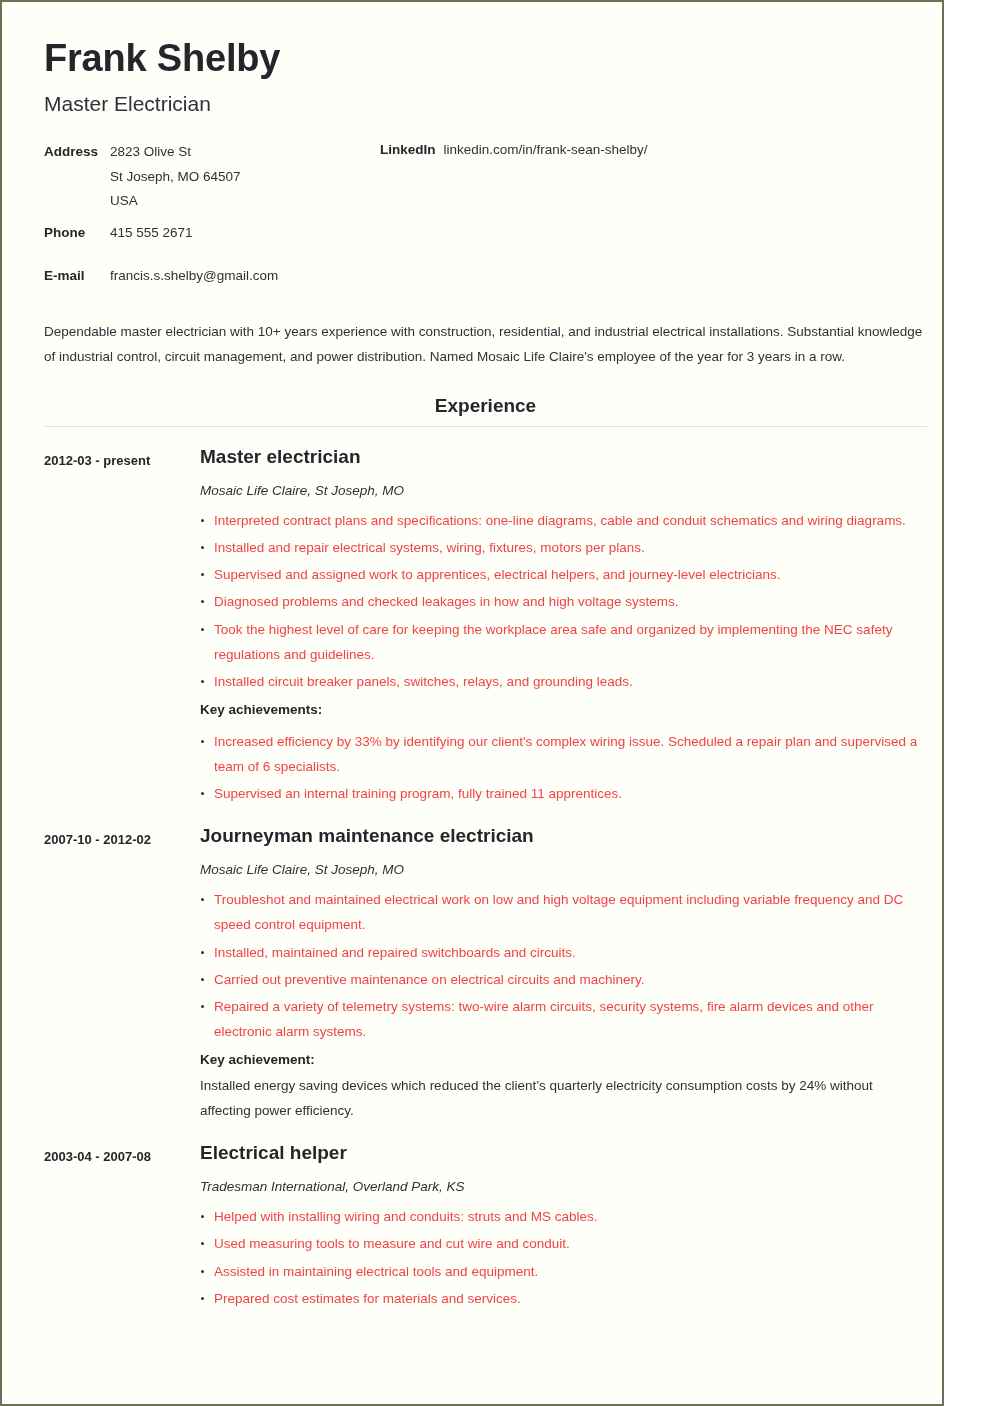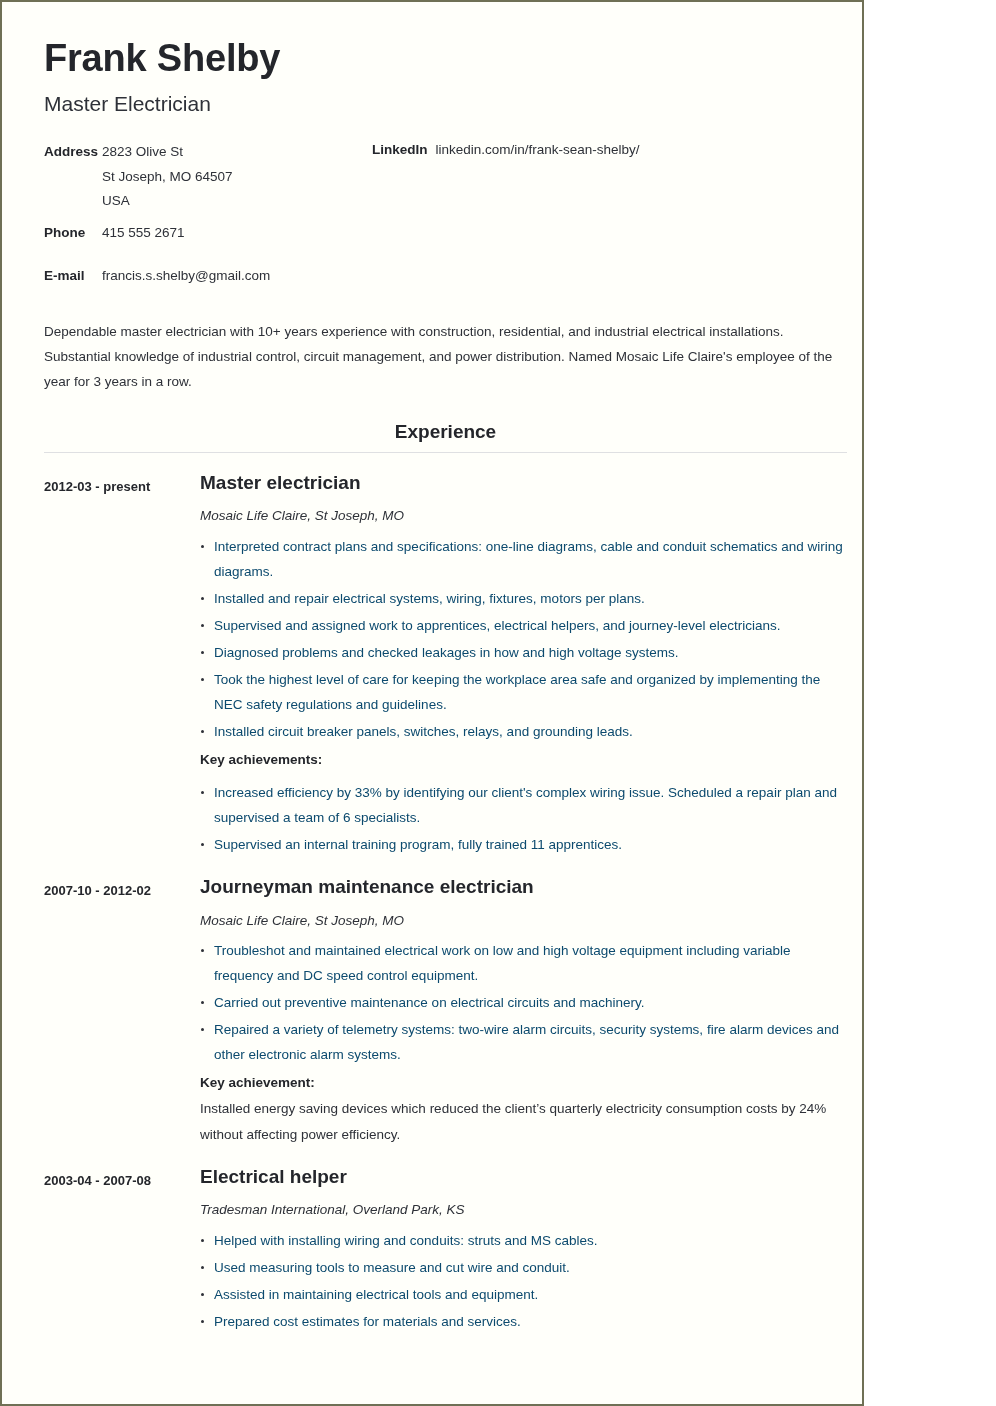--- a/index.html
+++ b/index.html
@@ -10,21 +10,21 @@
   body {
     width: 996px;
     height: 1406px;
     background: #ffffff;
     font-family: "Liberation Sans", sans-serif;
     -webkit-font-smoothing: antialiased;
   }
 
   .page {
     box-sizing: border-box;
-    width: 864px;
+    width: 944px;
     height: 1406px;
     background: #fffffa;
     border: 2px solid #6f7055;
     padding: 30px 11px 26px 38px;
     position: relative;
     overflow: hidden;
   }
 
   
   .name {
@@ -45,20 +45,21 @@
 
   
   .contact {
     margin: 24px 0 0 4px;
     position: relative;
   }
   .contact-row {
     display: flex;
     align-items: baseline;
     margin-bottom: 9px;
+    gap: 8px;
   }
   .contact-label {
     font-size: 13.5px;
     font-weight: bold;
     color: #24262b;
     width: 58px;
     flex: 0 0 58px;
     text-align: left;
     line-height: 1.5;
   }
@@ -66,21 +67,21 @@
     font-size: 13.5px;
     color: #2e3138;
     line-height: 1.5;
     white-space: pre-line;
   }
   .contact-value.multi {
     line-height: 1.83;
   }
   .contact-right {
     position: absolute;
-    left: 328px;
+    left: 336px;
     top: 0;
     display: flex;
     align-items: baseline;
   }
   .contact-right .contact-label {
     width: auto;
     flex: 0 0 auto;
     margin-right: 8px;
   }
 
@@ -145,21 +146,21 @@
 
   ul.bullets {
     list-style: none;
     margin: 7px 0 0 0;
     padding: 0;
   }
   ul.bullets li {
     position: relative;
     padding-left: 14px;
     font-size: 13.5px;
-    color: #0c4a6e;
+    color: #ef4444;
     line-height: 1.86;
     margin-top: 2px;
   }
   ul.bullets li::before {
     content: "";
     position: absolute;
     left: 1px;
     top: 11px;
     width: 3px;
     height: 3px;
@@ -241,20 +242,21 @@
           </ul>
         </div>
       </div>
       <div class="entry">
         <div class="entry-dates">2007-10 - 2012-02</div>
         <div class="entry-body">
           <div class="entry-title">Journeyman maintenance electrician</div>
           <div class="entry-company">Mosaic Life Claire, St Joseph, MO</div>
           <ul class="bullets">
             <li>Troubleshot and maintained electrical work on low and high voltage equipment including variable frequency and DC speed control equipment.</li>
+            <li>Installed, maintained and repaired switchboards and circuits.</li>
             <li>Carried out preventive maintenance on electrical circuits and machinery.</li>
             <li>Repaired a variety of telemetry systems: two-wire alarm circuits, security systems, fire alarm devices and other electronic alarm systems.</li>
           </ul>
           <div class="key-label">Key achievement:</div>
           <div class="key-text">Installed energy saving devices which reduced the client’s quarterly electricity consumption costs by 24% without affecting power efficiency.</div>
         </div>
       </div>
       <div class="entry">
         <div class="entry-dates">2003-04 - 2007-08</div>
         <div class="entry-body">

